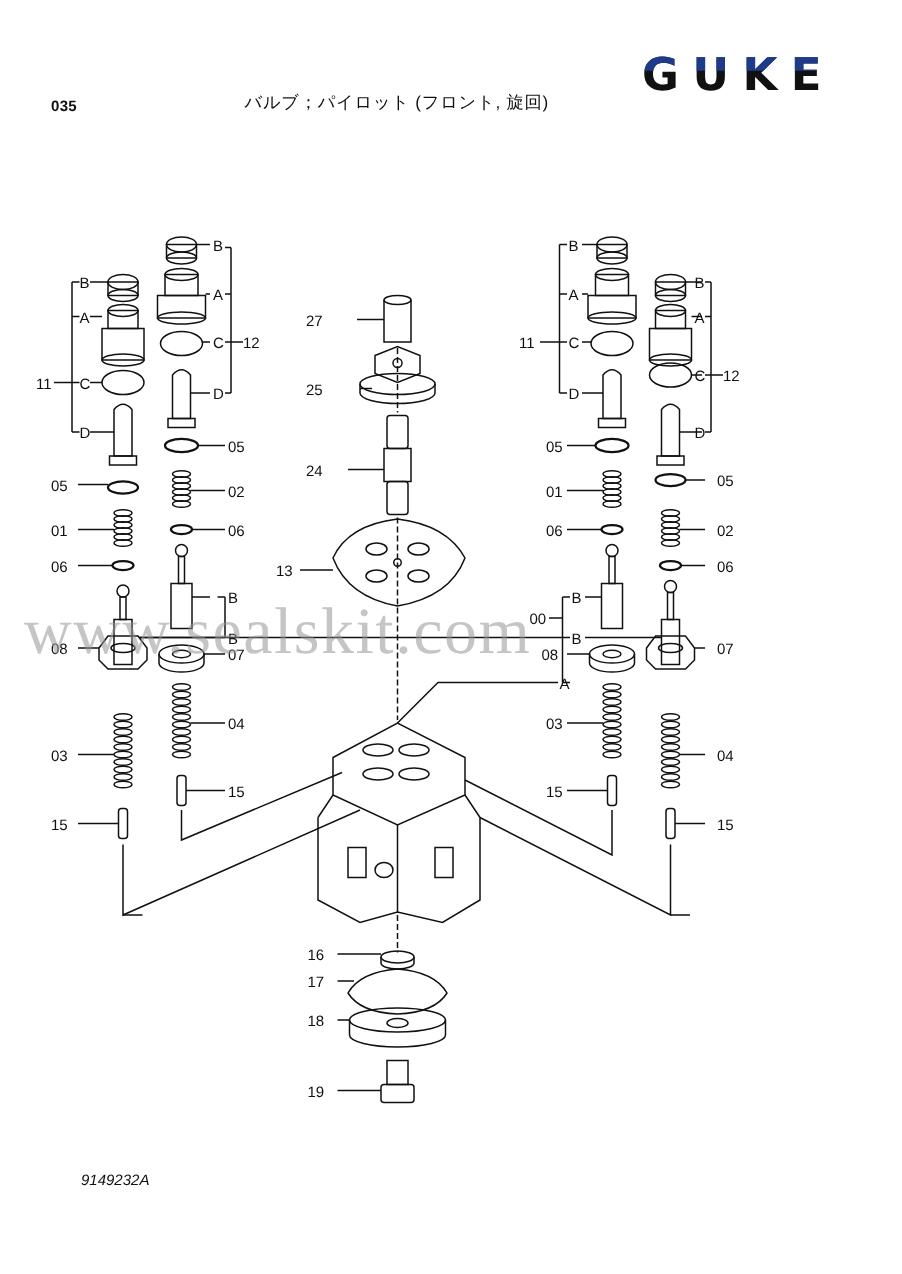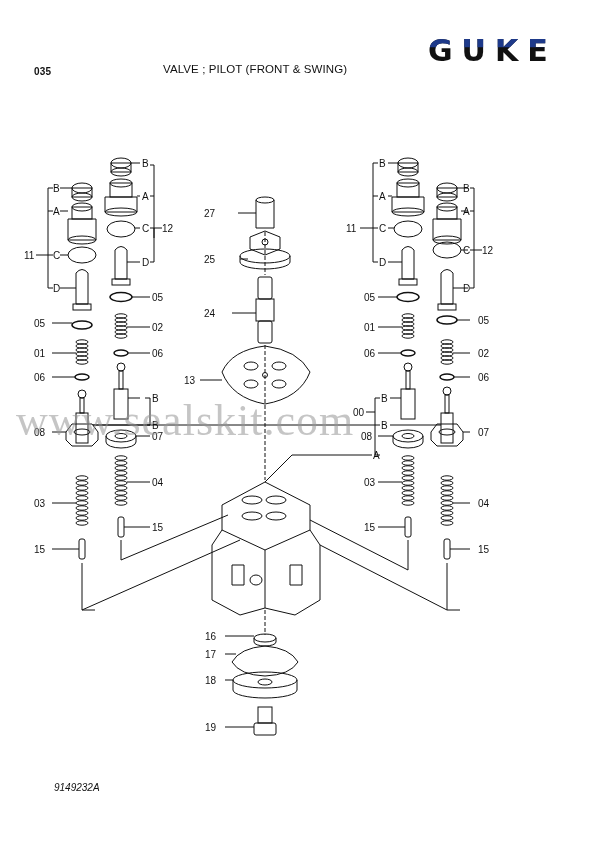--- a/index.html
+++ b/index.html
@@ -19,21 +19,21 @@
   .drawing-number { position: absolute; left: 54px; top: 782px; font-size: 10px; font-style: italic; }
   .watermark { position: absolute; left: 16px; top: 395px; font-family: "Liberation Serif", serif; font-size: 44px;
                color: rgba(150,150,150,0.55); letter-spacing: 1px; white-space: nowrap; pointer-events: none; }
 </style>
 </head>
 <body>
 
 <div class="page-number">035</div>
 
 <div class="title-block">
-  <div class="title-en">VALVE ; PILOT (FRONT &amp; SWING)</div>
+  <div class="title-jp">バルブ；パイロット (フロント, 旋回)</div>
 </div>
 
 <div class="logo">
   <div class="logo-text logo-bottom">GUKE</div>
   <div class="logo-text logo-top">GUKE</div>
 </div>
 
 <svg class="diagram" viewBox="0 0 601 849" xmlns="http://www.w3.org/2000/svg">
   <defs>
     <g id="spring-s">

